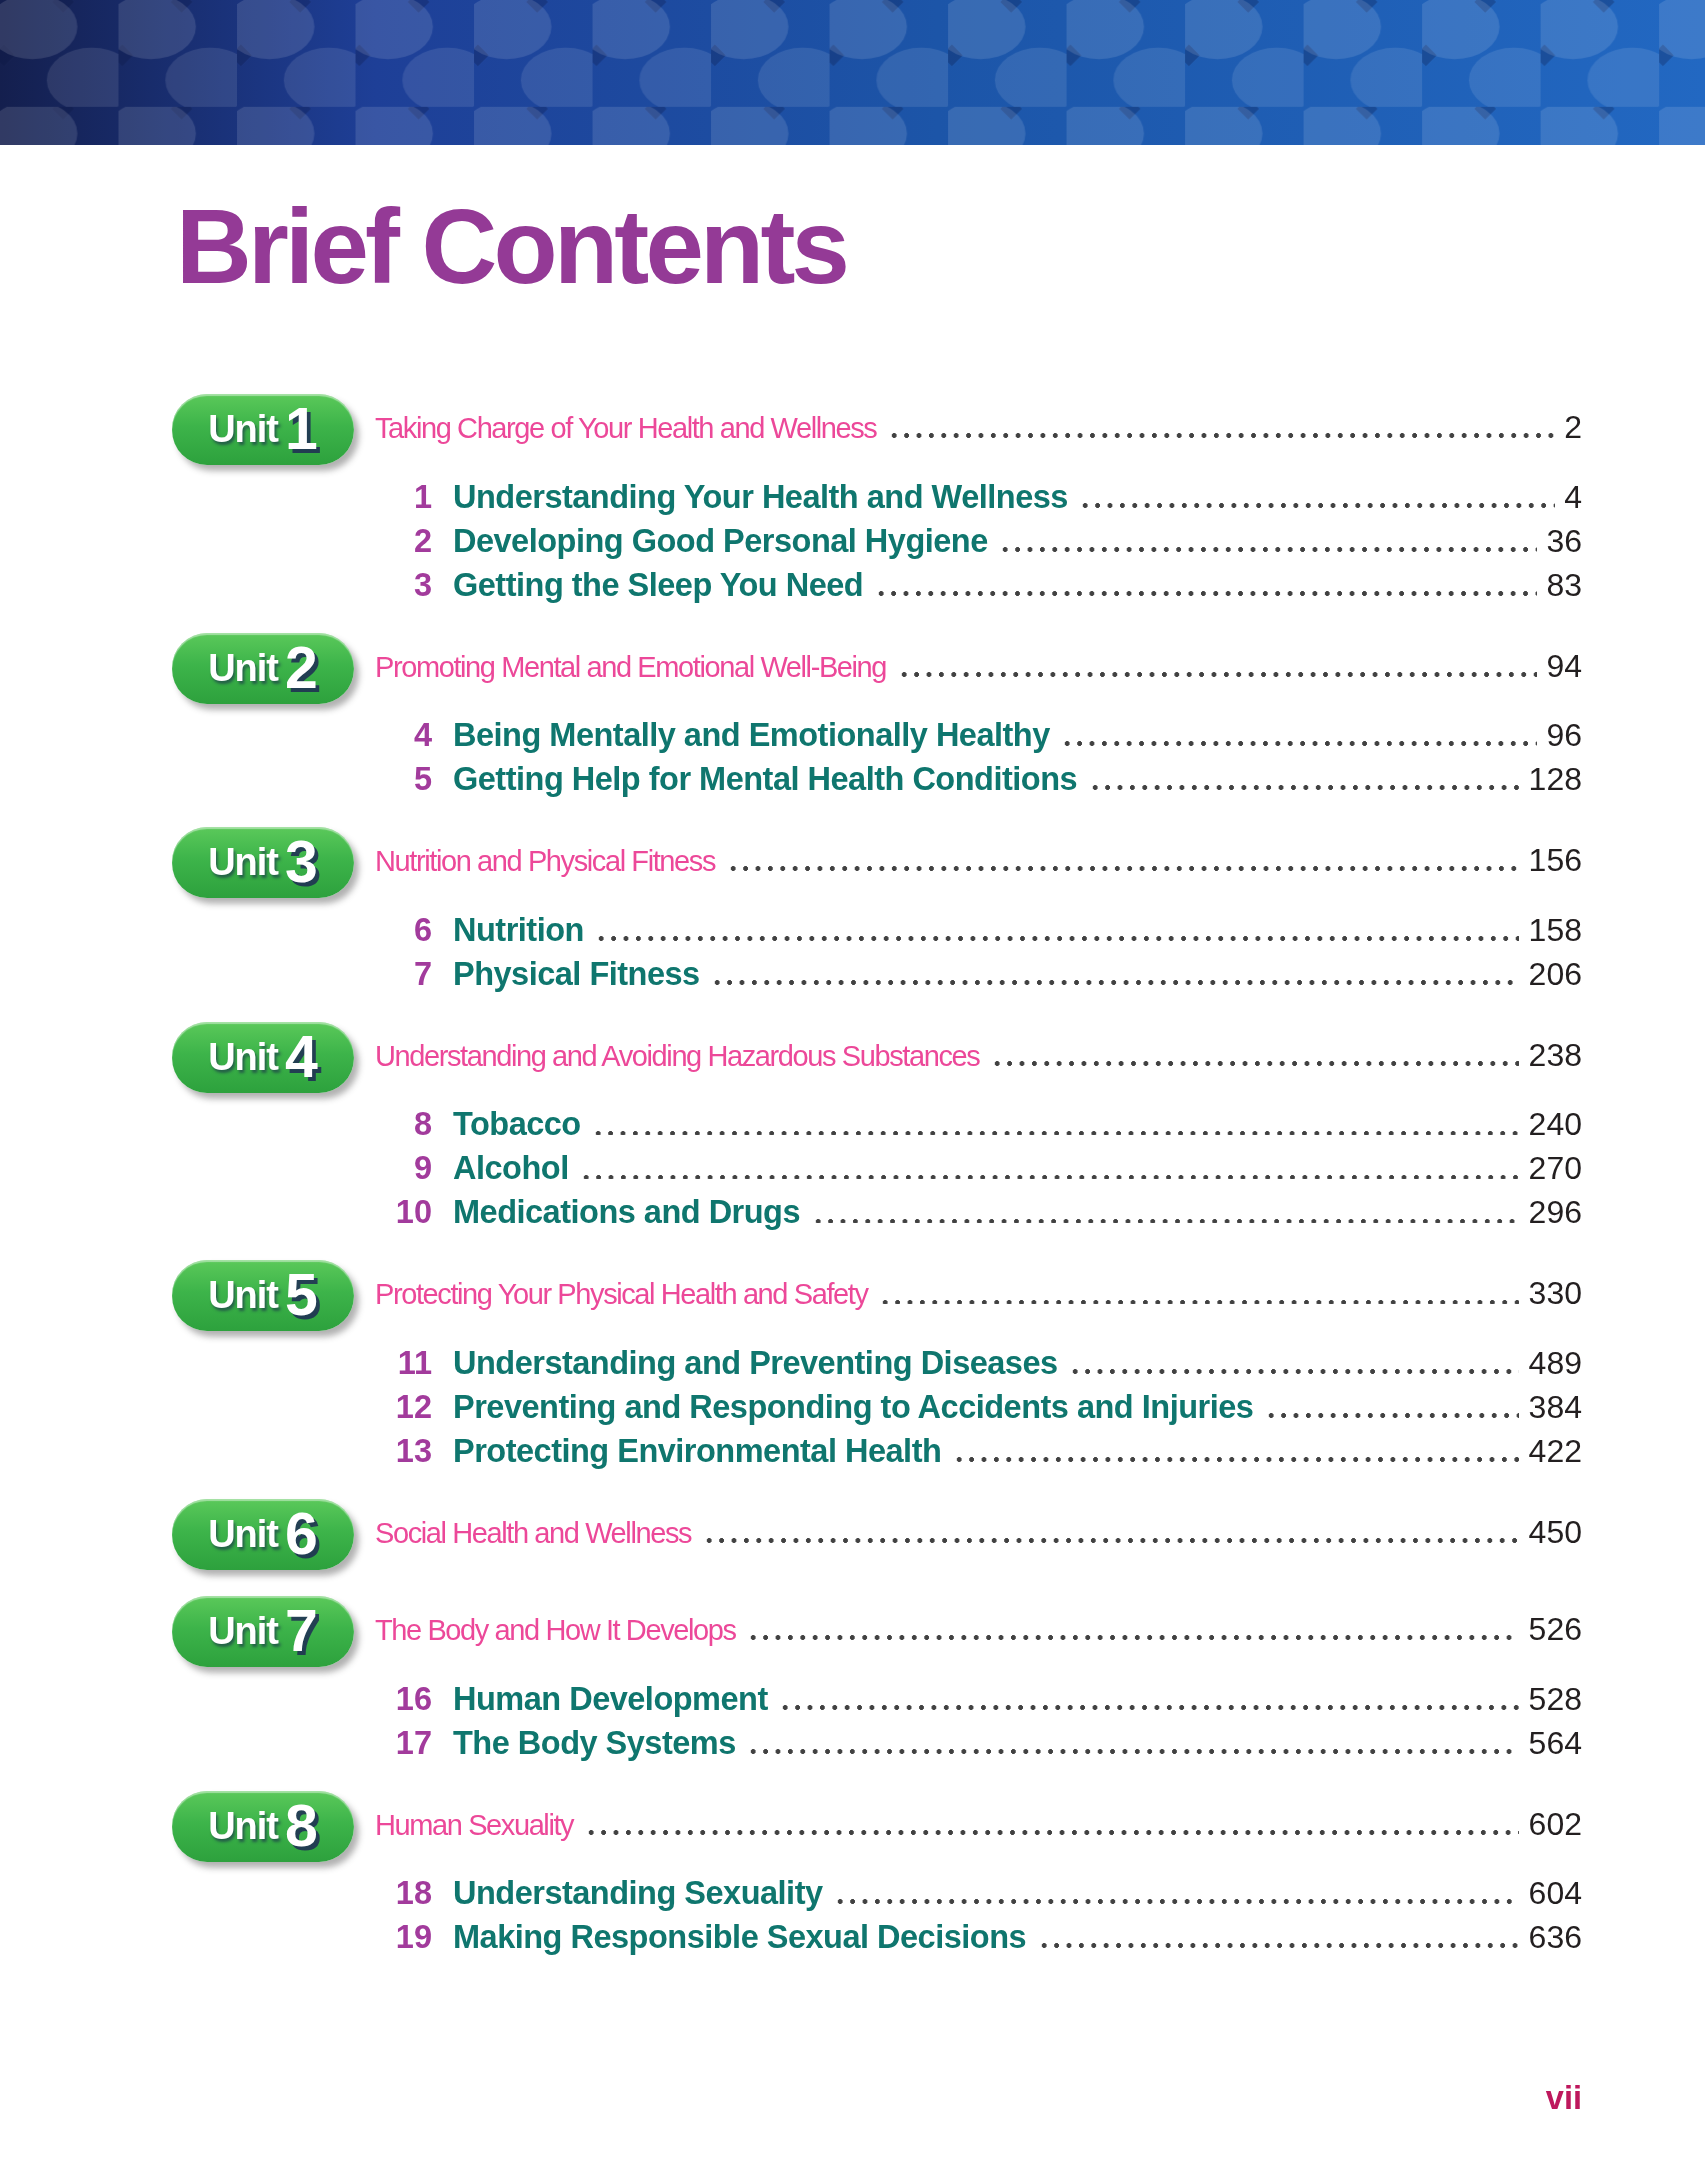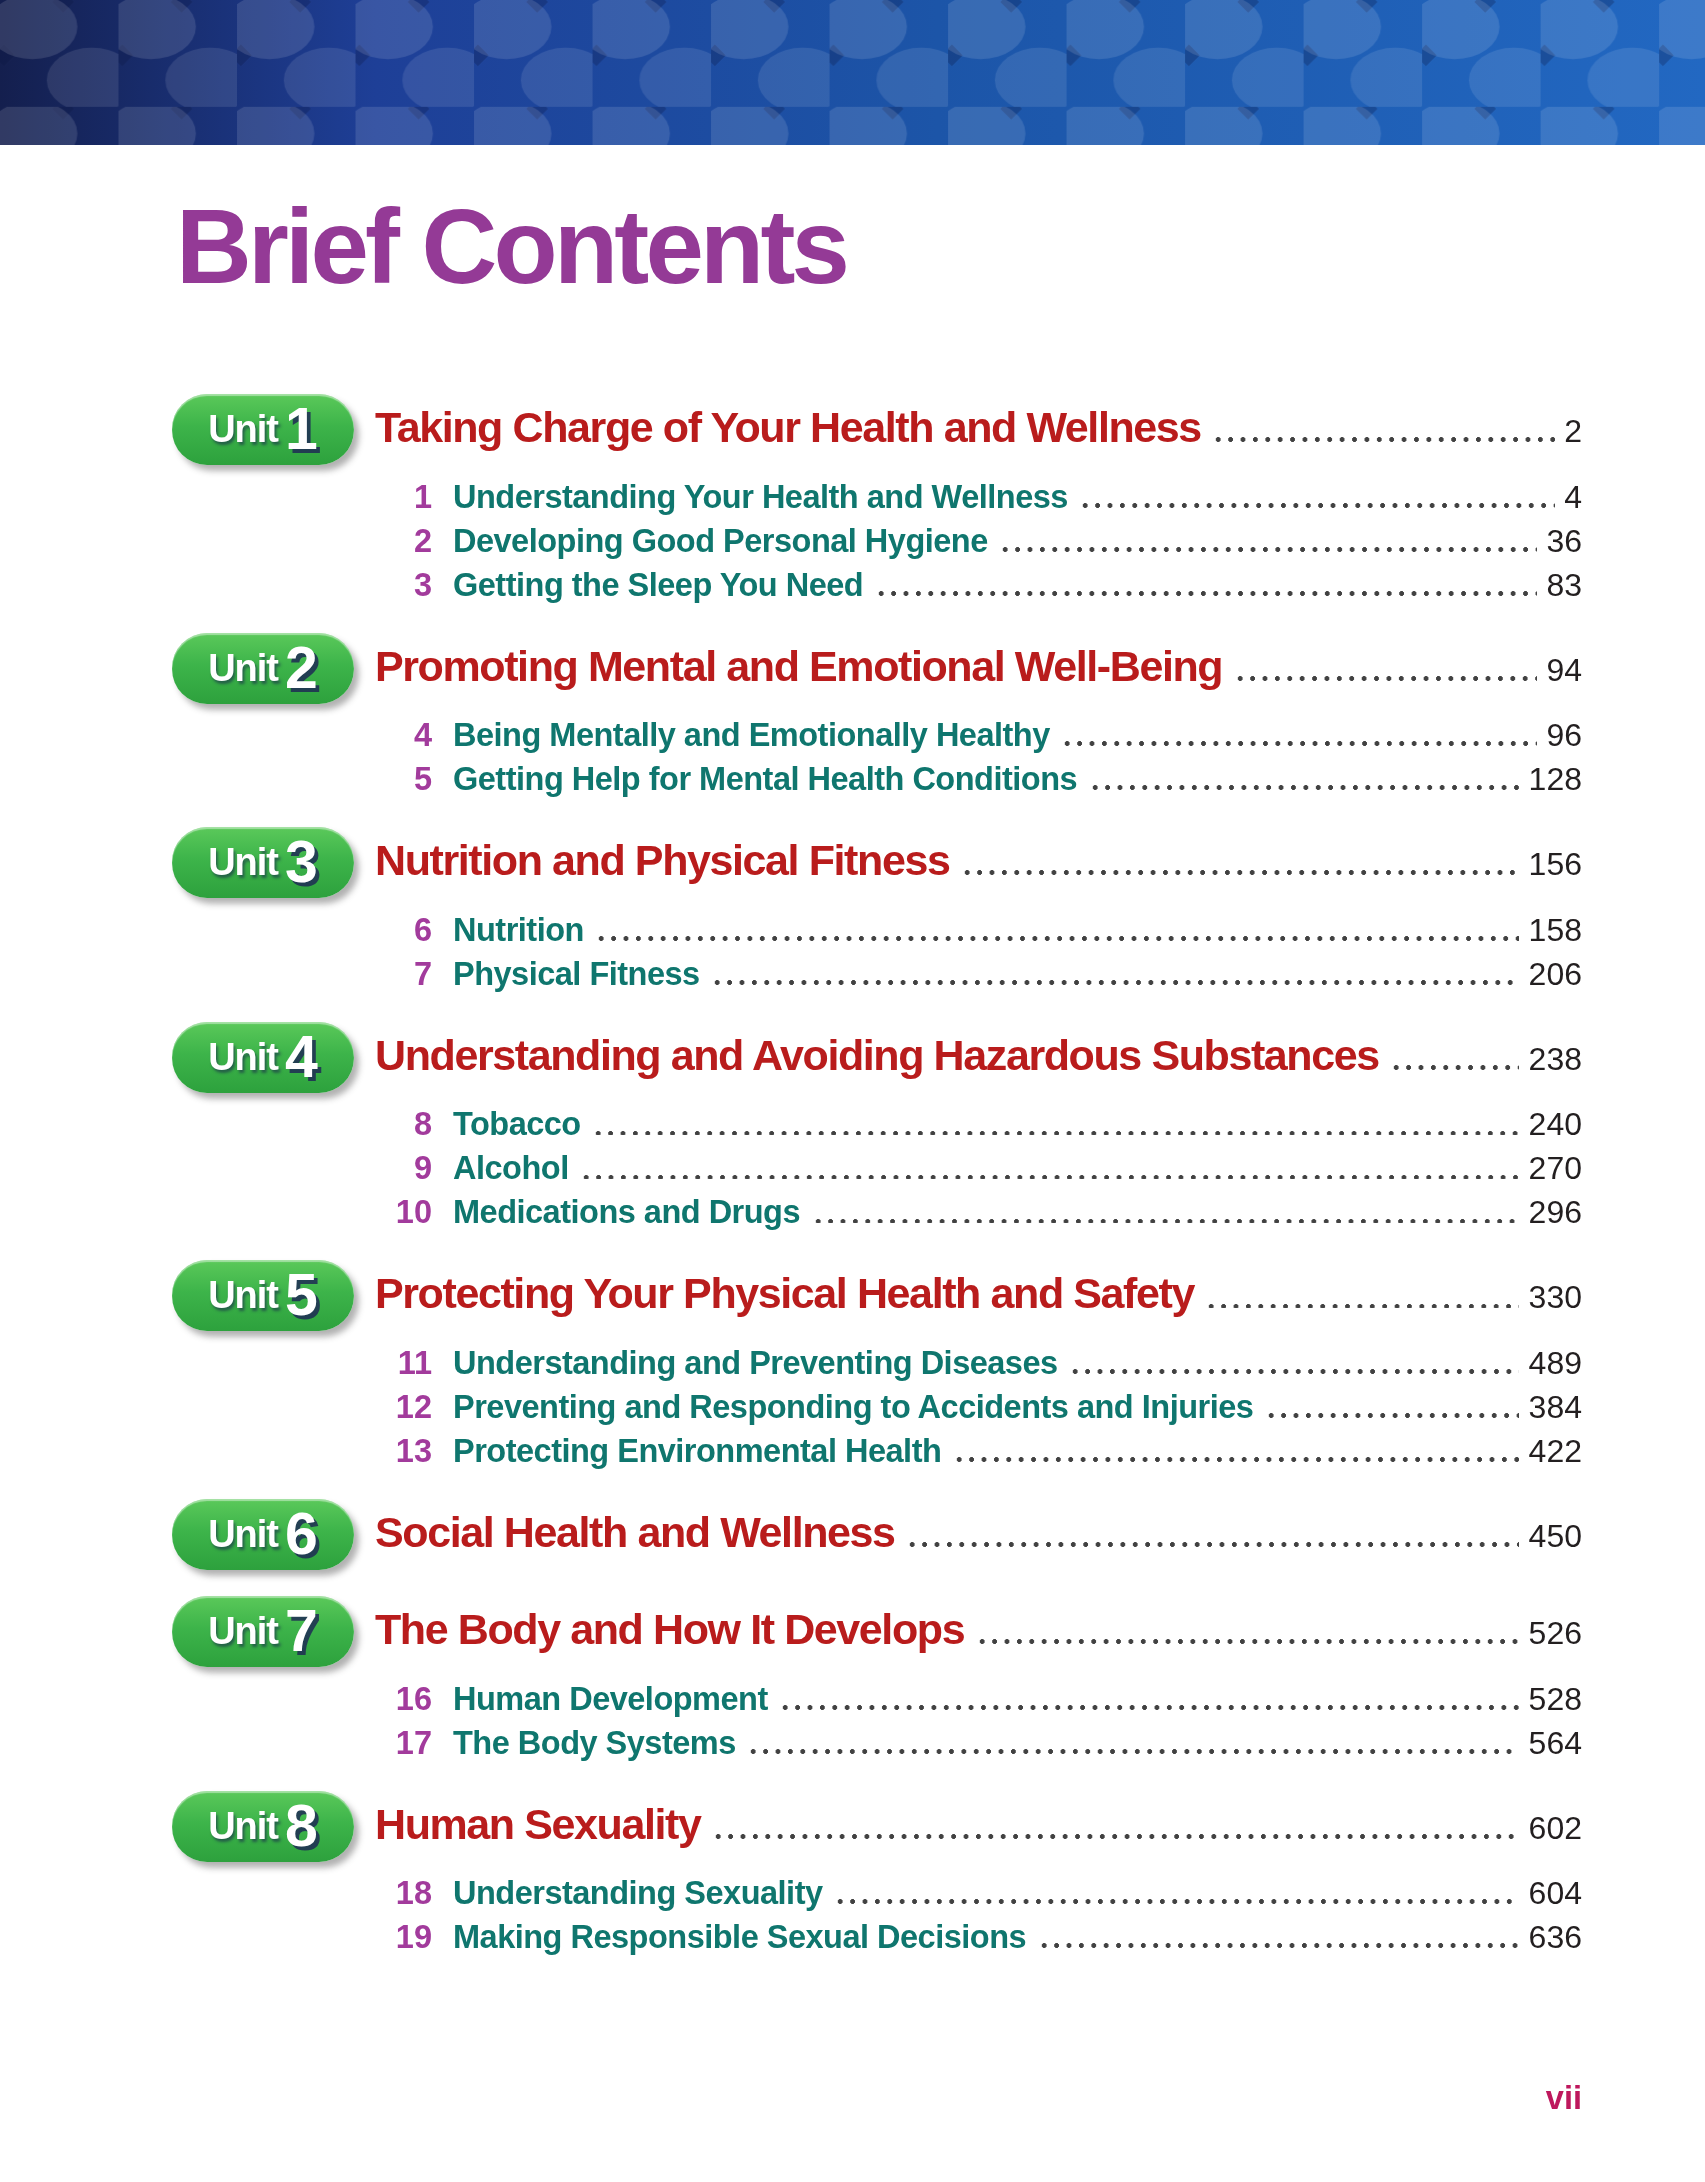--- a/index.html
+++ b/index.html
@@ -61,23 +61,23 @@
     text-shadow:3.8px 3.8px 0 rgba(30,42,85,.85);
   }
   .unit-content{min-width:0;}
   .unit-heading-row{
     display:flex;
     align-items:baseline;
     height:71px;
     line-height:67px;
   }
   .unit-title{
-    color:#b91c1c;
-    font-weight:700;
-    font-size:43px;
+    color:#ec4899;
+    font-weight:400;
+    font-size:29px;
     letter-spacing:-1.4px;
     white-space:nowrap;
   }
   .leader{
     flex:1 1 auto;
     min-width:25px;
     height:4.8px;
     margin:0 9.6px 0 11.5px;
     align-self:baseline;
     background-image:radial-gradient(circle,#414141 2.1px,rgba(0,0,0,0) 2.6px);

